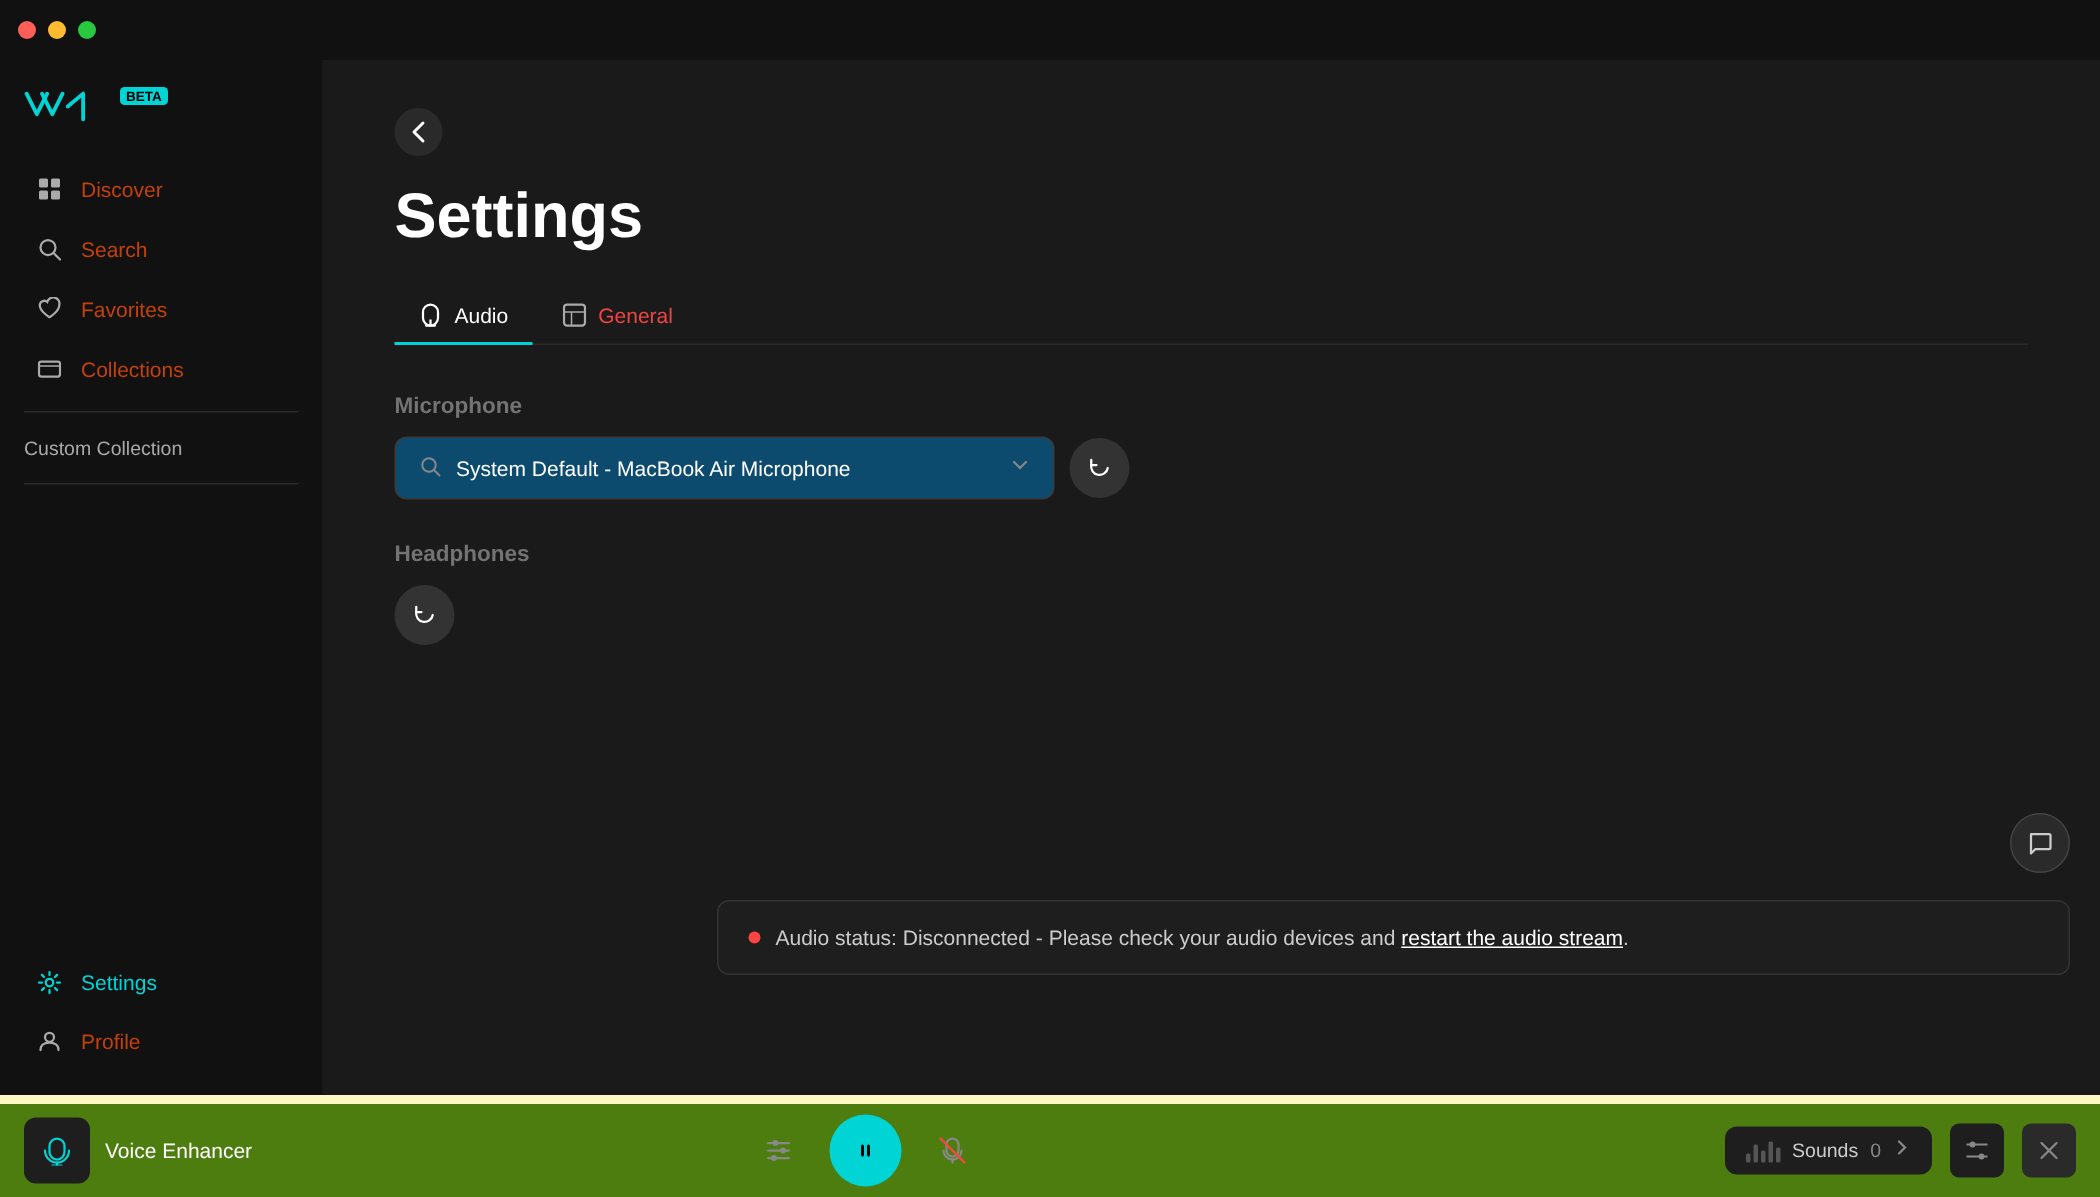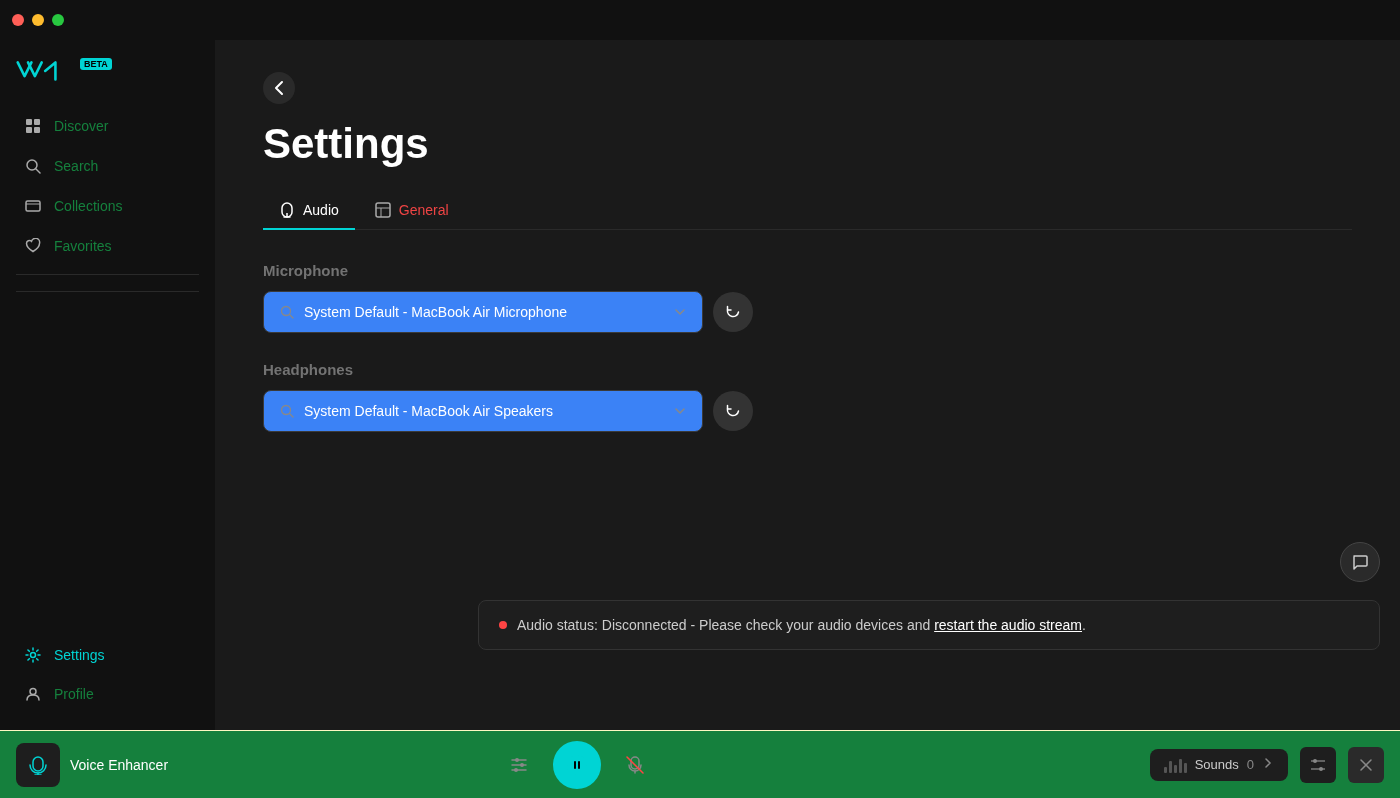--- a/index.html
+++ b/index.html
@@ -69,21 +69,21 @@
       margin-left: -4px;
       margin-top: -14px;
     }
 
     .nav-item {
       display: flex;
       align-items: center;
       gap: 12px;
       padding: 10px 16px;
       cursor: pointer;
-      color: #15803d;
+      color: #c2410c;
       font-size: 14px;
       border-radius: 6px;
       margin: 1px 8px;
       transition: background 0.15s;
     }
     .nav-item.active { color: #00d4d4; }
     .nav-icon {
       width: 18px; height: 18px;
       display: flex; align-items: center; justify-content: center;
       flex-shrink: 0;
@@ -197,26 +197,25 @@
 
     .select-row {
       display: flex;
       align-items: center;
       gap: 10px;
     }
 
     .select-dropdown {
       flex: 1;
       max-width: 440px;
-      background: #3b82f6;
+      background: #0c4a6e;
       border: 1px solid #3a3a3a;
       border-radius: 8px;
       padding: 12px 16px;
       display: flex;
-      align-items: center;
       gap: 10px;
       cursor: pointer;
       color: #fff;
       font-size: 14px;
     }
     .select-dropdown .dd-text {
       flex: 1;
     }
     .select-dropdown .dd-arrow {
       color: #888;
@@ -279,22 +278,22 @@
       border: 1px solid #444;
       display: flex; align-items: center; justify-content: center;
       cursor: pointer;
       color: #ccc;
       font-size: 18px;
     }
 
     
     .bottom-bar {
       height: 68px;
-      background: #15803d;
-      border-top: 1px solid #fef9c3;
+      background: #4d7c0f;
+      border-top: 6px solid #fef9c3;
       display: flex;
       align-items: center;
       padding: 12px 16px;
       flex-shrink: 0;
       gap: 12px;
     }
     .voice-enhancer-section {
       display: flex;
       align-items: center;
       gap: 10px;
@@ -448,39 +447,40 @@
           <circle cx="7" cy="7" r="5" stroke="#aaa" stroke-width="1.5"></circle>
           <line x1="11" y1="11" x2="15" y2="15" stroke="#aaa" stroke-width="1.5" stroke-linecap="round"></line>
         </svg>
       </span>
       <span>Search</span>
     </div>
 
     <div class="nav-item">
       <span class="nav-icon">
         <svg width="16" height="16" viewBox="0 0 16 16" fill="none">
+          <path d="M8 13.5S1.5 9.5 1.5 5.5a3 3 0 015-2.2A3 3 0 0114.5 5.5c0 4-6.5 8-6.5 8z" stroke="#aaa" stroke-width="1.5" fill="none"></path>
+        </svg>
+      </span>
+      <span>Favorites</span>
+    </div>
+
+    <div class="nav-item">
+      <span class="nav-icon">
+        <svg width="16" height="16" viewBox="0 0 16 16" fill="none">
           <rect x="1" y="3" width="14" height="10" rx="1.5" stroke="#aaa" stroke-width="1.5" fill="none"></rect>
           <line x1="1" y1="6" x2="15" y2="6" stroke="#aaa" stroke-width="1"></line>
         </svg>
       </span>
       <span>Collections</span>
     </div>
 
-    <div class="nav-item">
-      <span class="nav-icon">
-        <svg width="16" height="16" viewBox="0 0 16 16" fill="none">
-          <path d="M8 13.5S1.5 9.5 1.5 5.5a3 3 0 015-2.2A3 3 0 0114.5 5.5c0 4-6.5 8-6.5 8z" stroke="#aaa" stroke-width="1.5" fill="none"></path>
-        </svg>
-      </span>
-      <span>Favorites</span>
-    </div>
-
     <div class="sidebar-divider"></div>
 
 
+    <div class="collection-item">Custom Collection</div>
 
     <div class="sidebar-divider"></div>
 
     <div class="sidebar-bottom">
       <div class="nav-item active">
         <span class="nav-icon">
           <svg width="16" height="16" viewBox="0 0 16 16" fill="none">
             <circle cx="8" cy="8" r="2.5" stroke="#00d4d4" stroke-width="1.5" fill="none"></circle>
             <path d="M8 1v2M8 13v2M1 8h2M13 8h2M2.93 2.93l1.41 1.41M11.66 11.66l1.41 1.41M2.93 13.07l1.41-1.41M11.66 4.34l1.41-1.41" stroke="#00d4d4" stroke-width="1.5" stroke-linecap="round"></path>
           </svg>
@@ -553,34 +553,20 @@
               <path d="M13.5 8A5.5 5.5 0 112.5 6" stroke="#fff" stroke-width="1.5" stroke-linecap="round" fill="none"></path>
               <path d="M2.5 2.5V6H6" stroke="#fff" stroke-width="1.5" stroke-linecap="round" stroke-linejoin="round" fill="none"></path>
             </svg>
           </button>
         </div>
       </div>
 
       <div class="section-block">
         <div class="section-label">Headphones</div>
         <div class="select-row">
-          <div class="select-dropdown">
-            <span class="search-icon-small">
-              <svg width="14" height="14" viewBox="0 0 14 14" fill="none">
-                <circle cx="6" cy="6" r="4.5" stroke="#888" stroke-width="1.3"></circle>
-                <line x1="9.5" y1="9.5" x2="13" y2="13" stroke="#888" stroke-width="1.3" stroke-linecap="round"></line>
-              </svg>
-            </span>
-            <span class="dd-text">System Default - MacBook Air Speakers</span>
-            <span class="dd-arrow">
-              <svg width="12" height="12" viewBox="0 0 12 12" fill="none">
-                <path d="M2 4L6 8L10 4" stroke="#888" stroke-width="1.5" fill="none" stroke-linecap="round"></path>
-              </svg>
-            </span>
-          </div>
           <button class="refresh-btn">
             <svg width="16" height="16" viewBox="0 0 16 16" fill="none">
               <path d="M13.5 8A5.5 5.5 0 112.5 6" stroke="#fff" stroke-width="1.5" stroke-linecap="round" fill="none"></path>
               <path d="M2.5 2.5V6H6" stroke="#fff" stroke-width="1.5" stroke-linecap="round" stroke-linejoin="round" fill="none"></path>
             </svg>
           </button>
         </div>
       </div>
     </div>
 

